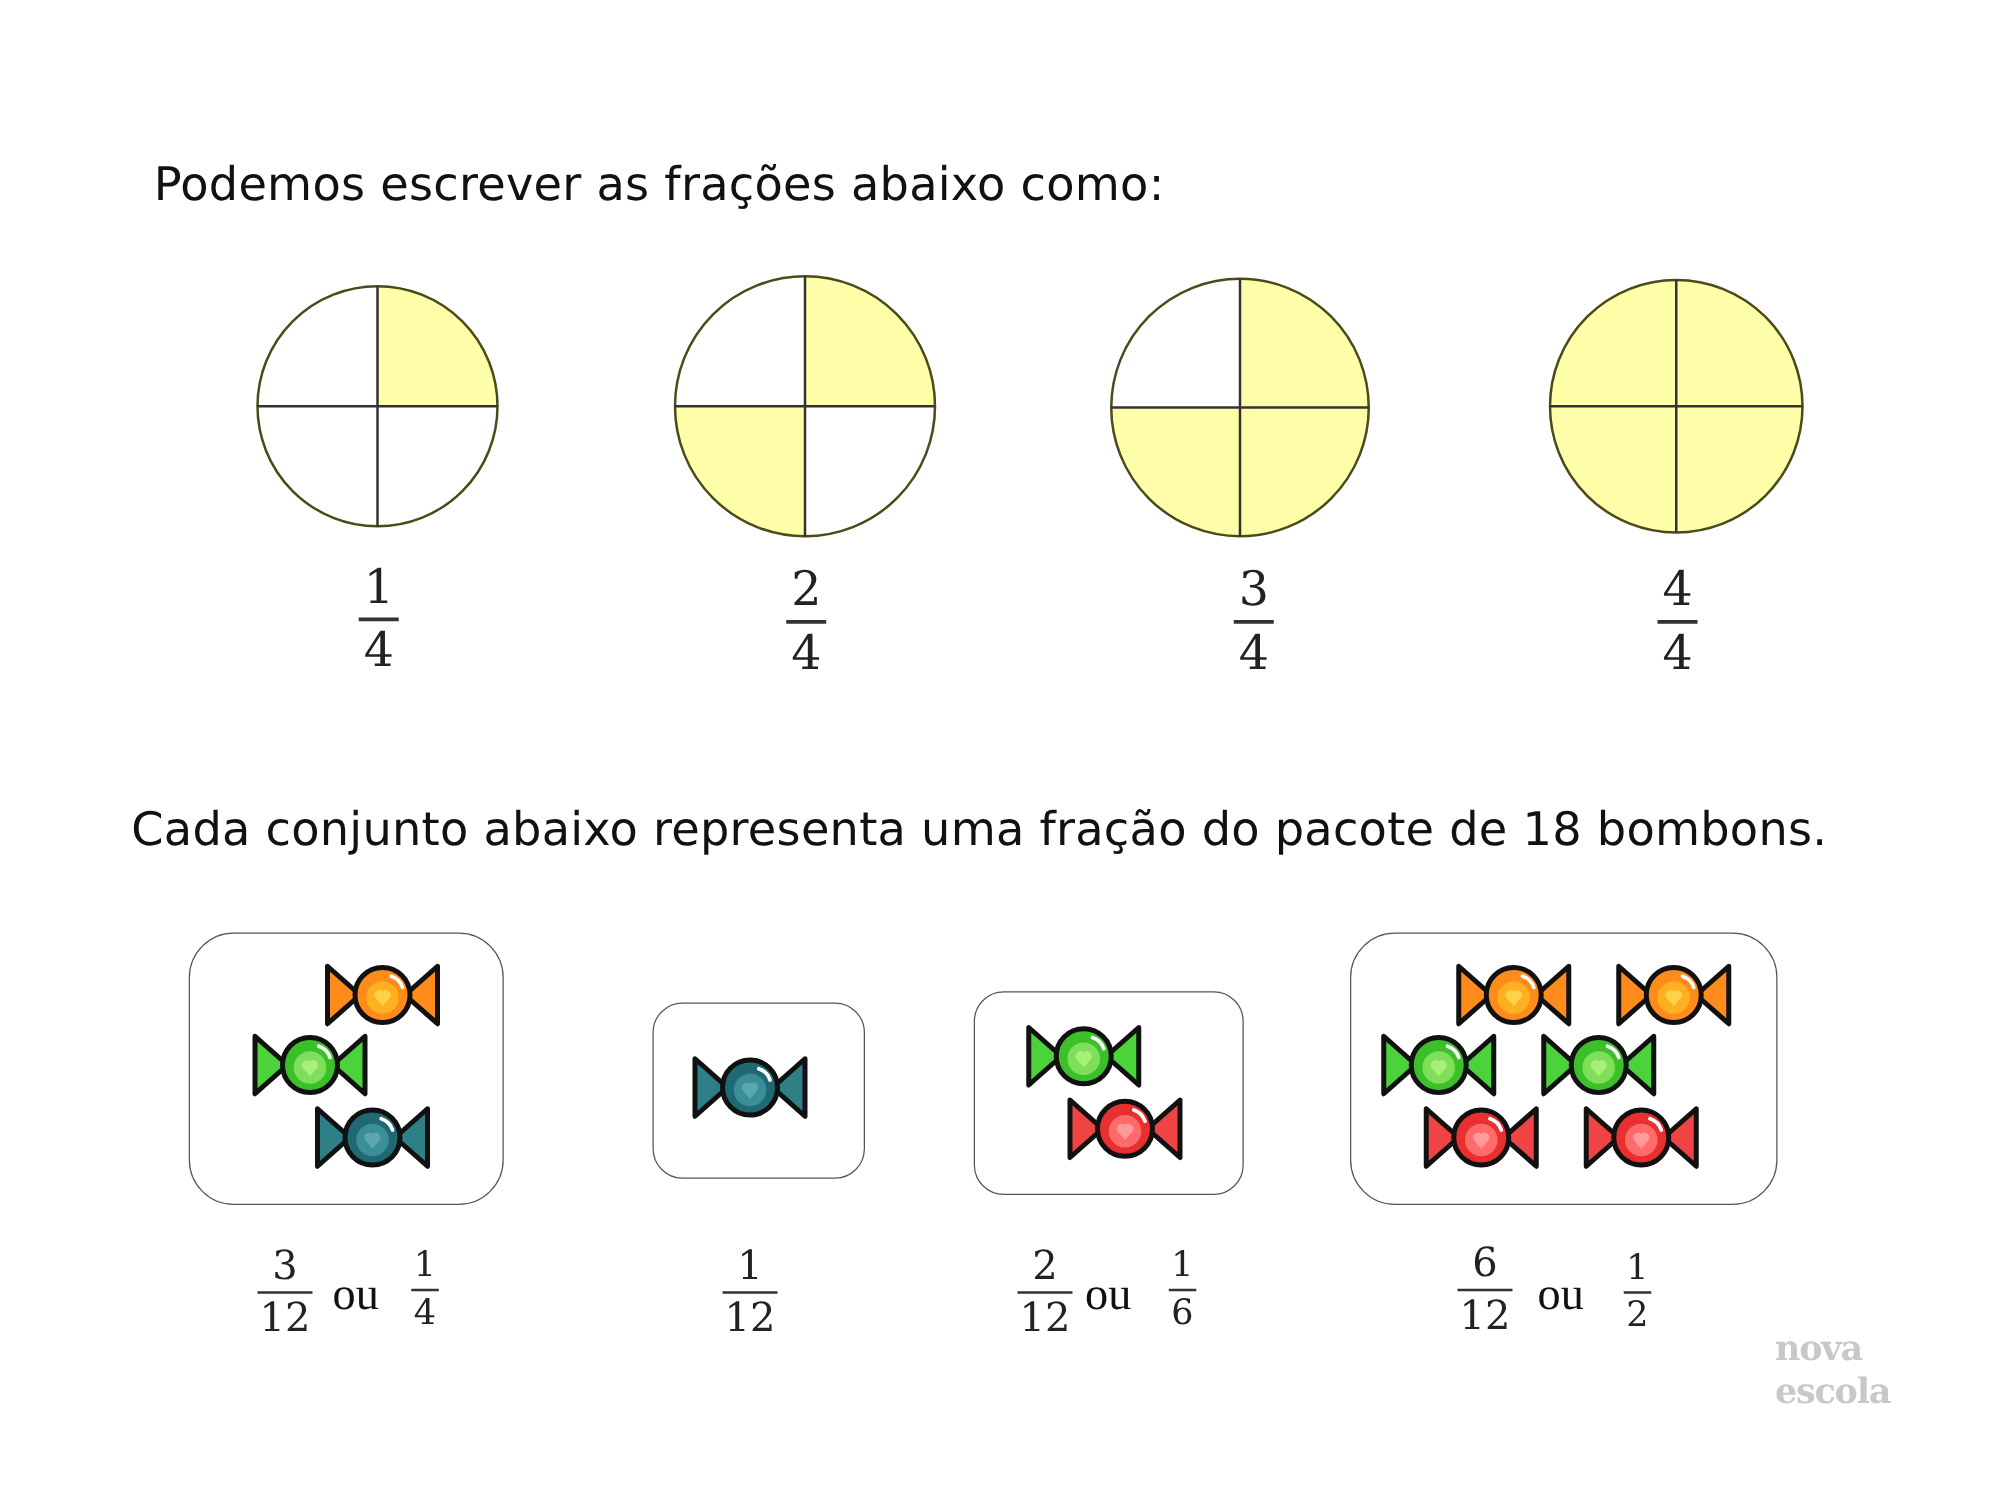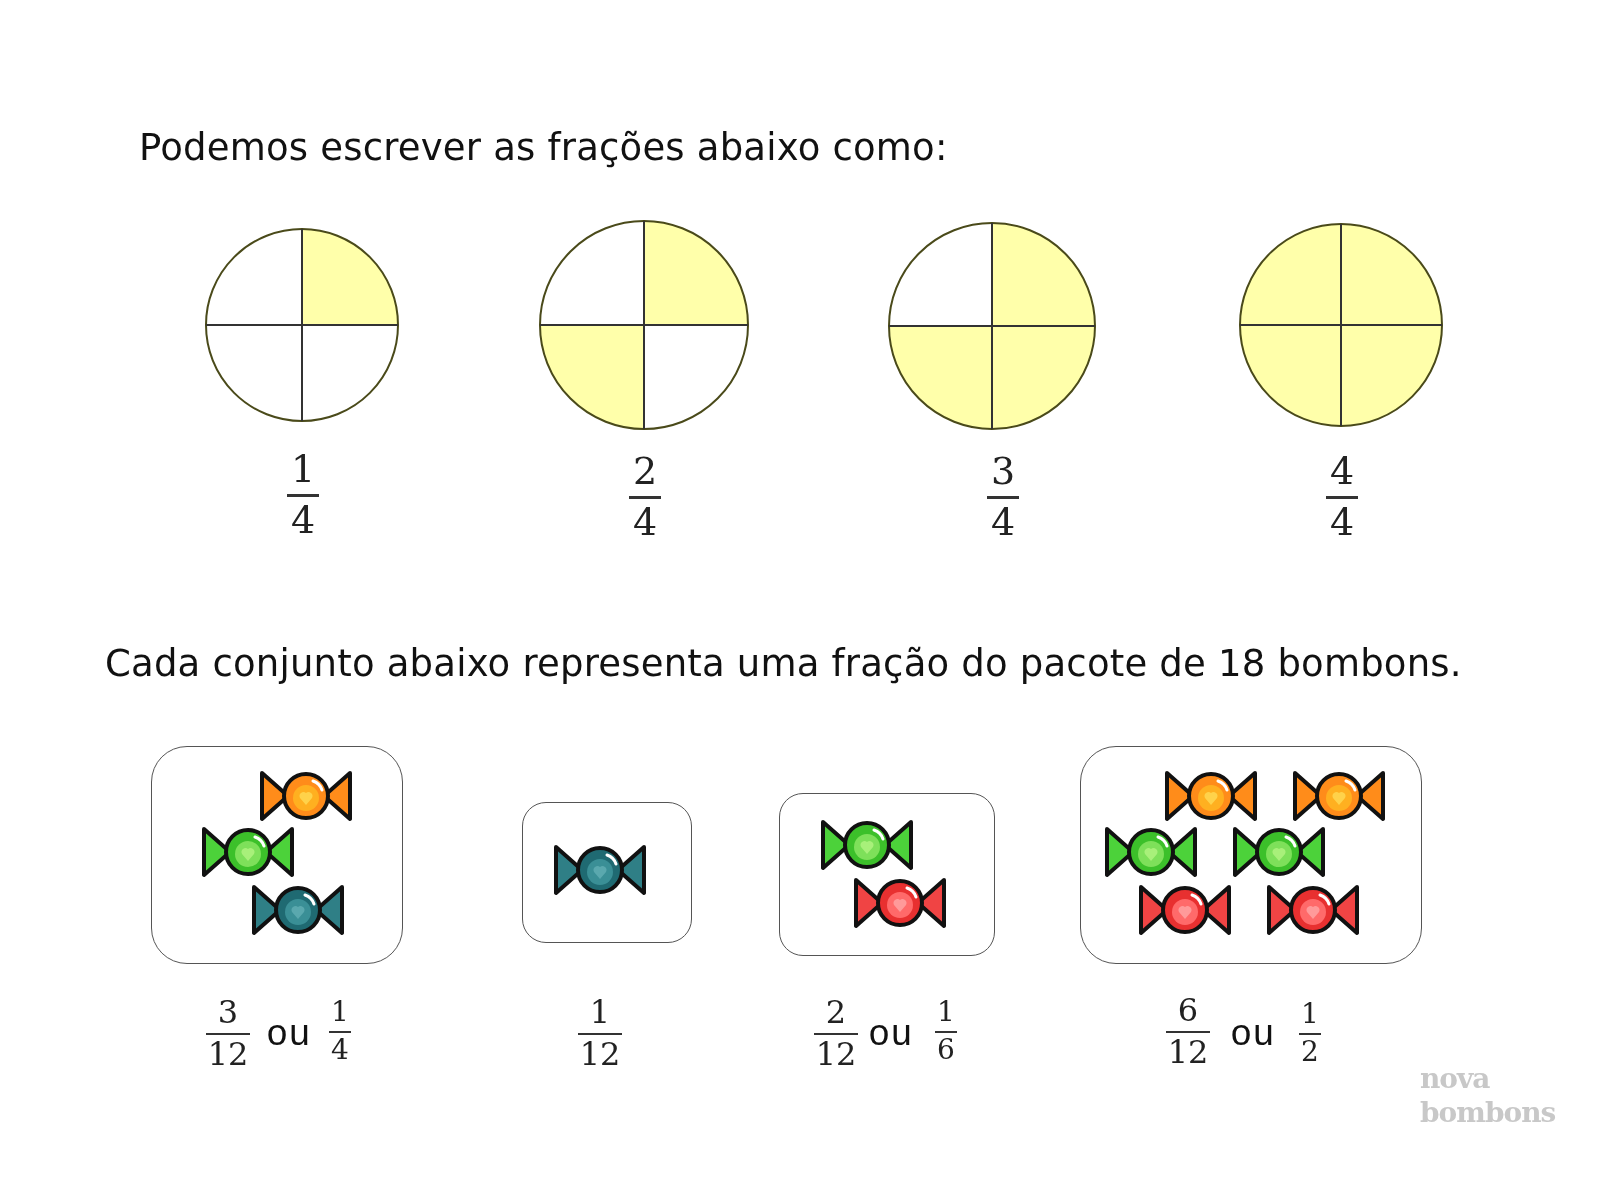--- a/index.html
+++ b/index.html
@@ -1,32 +1,32 @@
 <!DOCTYPE html>
 <html><head>
 <meta charset="utf-8">
 <style>
   html, body { margin:0; padding:0; background:#ffffff; }
   body { width:1600px; height:1200px; position:relative; overflow:hidden;
          font-family:"DejaVu Sans", sans-serif; color:#111; }
   .heading { position:absolute; font-size:37px; letter-spacing:0.2px; white-space:nowrap; }
-  #h1 { left:139px; top:126px; }
+  #h1 { left:123px; top:126px; }
   #h2 { left:105px; top:642px; }
   .pie { position:absolute; }
   .frac { position:absolute; display:inline-flex; flex-direction:column; align-items:center;
           font-family:"DejaVu Serif", serif; color:#222; line-height:1; }
   .frac .num, .frac .den { display:block; }
   .frac .bar { display:block; height:3px; background:#333; margin:6px 0 4px 0; }
   .frac.big { font-size:38px; }
   .frac.big .bar { width:32px; }
   .frac.small { font-size:32px; }
   .frac.small .bar { width:44px; height:2px; margin:5px 0 3px 0; }
   .frac.tiny { font-size:28px; }
   .frac.tiny .bar { width:22px; height:2px; margin:5px 0 3px 0; }
-  .ou { position:absolute; font-size:37px; font-family:Liberation Mono, monospace; color:#111; }
+  .ou { position:absolute; font-size:37px; font-family:Liberation Serif, serif; color:#111; }
   .box { position:absolute; border:1.5px solid #555; border-radius:36px; background:#fff; box-sizing:border-box; }
   .box.sm { border-radius:24px; }
   .candy { position:absolute; width:96px; height:54px; }
   .logo { position:absolute; left:1420px; top:1062px; font-family:"DejaVu Serif", serif;
           font-weight:bold; color:#c8c8c8; font-size:28px; line-height:34px; letter-spacing:-1px; }
 </style>
 </head>
 <body>
 
 <svg width="0" height="0" style="position:absolute">
@@ -199,14 +199,14 @@
 </div>
 <div class="ou" style="left:1230px;top:1014px">ou</div>
 <div class="frac tiny" style="left:1299px;top:1000px">
   <span class="num">1</span>
   <span class="bar"></span>
   <span class="den">2</span>
 </div>
 
 <div class="logo">
   <div>nova</div>
-  <div>bombons</div>
+  <div>escola</div>
 </div>
 
 </body></html>

